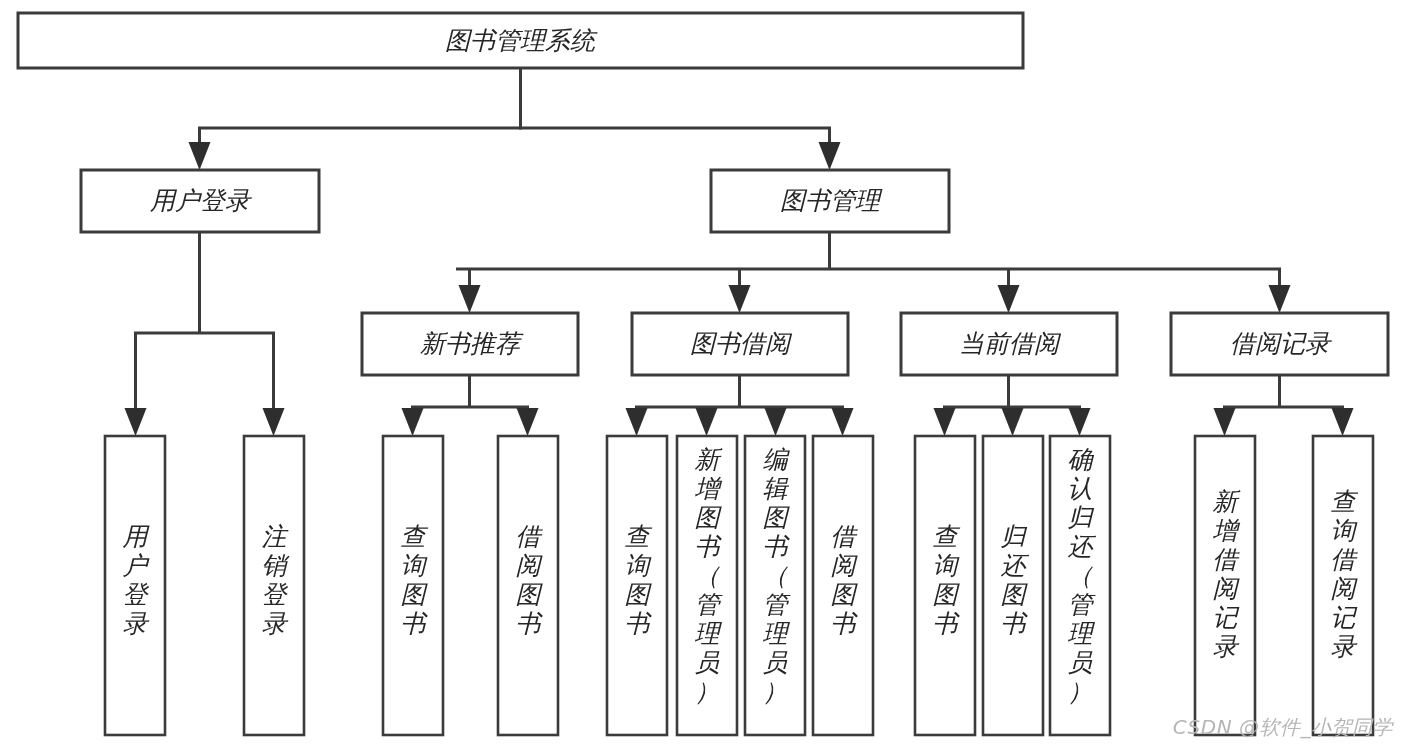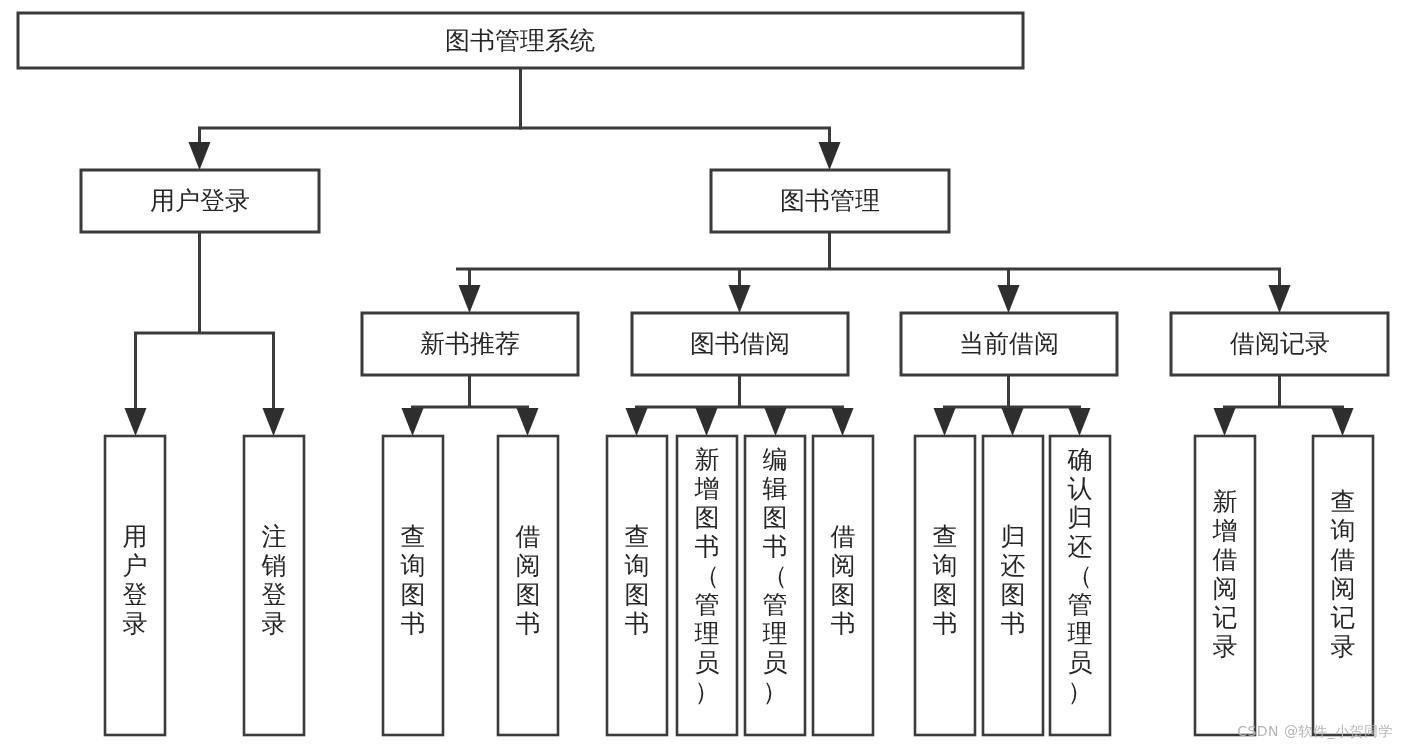--- a/index.html
+++ b/index.html
@@ -13,20 +13,21 @@
     font-family: "DejaVu Sans", "Liberation Sans", sans-serif;
     overflow: hidden;
     position: relative;
   }
   #diagram-root {
     position: absolute;
     left: 0;
     top: 0;
     width: 1405px;
     height: 747px;
+    font-style: italic;
   }
   svg.flow {
     display: block;
     width: 1405px;
     height: 747px;
   }
   .node-box {
     fill: #ffffff;
     stroke: #3b3b3b;
     stroke-width: 3;
@@ -55,21 +56,21 @@
     fill: #262626;
     font-family: "DejaVu Sans", "Liberation Sans", sans-serif;
     font-size: 25px;
     text-anchor: middle;
   }
   .watermark {
     position: absolute;
     right: 12px;
     bottom: 6px;
     font-family: "DejaVu Sans", "Liberation Sans", sans-serif;
-    font-size: 14px;
+    font-size: 20px;
     color: #b5b5b5;
     white-space: nowrap;
     letter-spacing: 0.5px;
     pointer-events: none;
   }
 </style>
 </head>
 <body>
 
 <div id="diagram-root">

